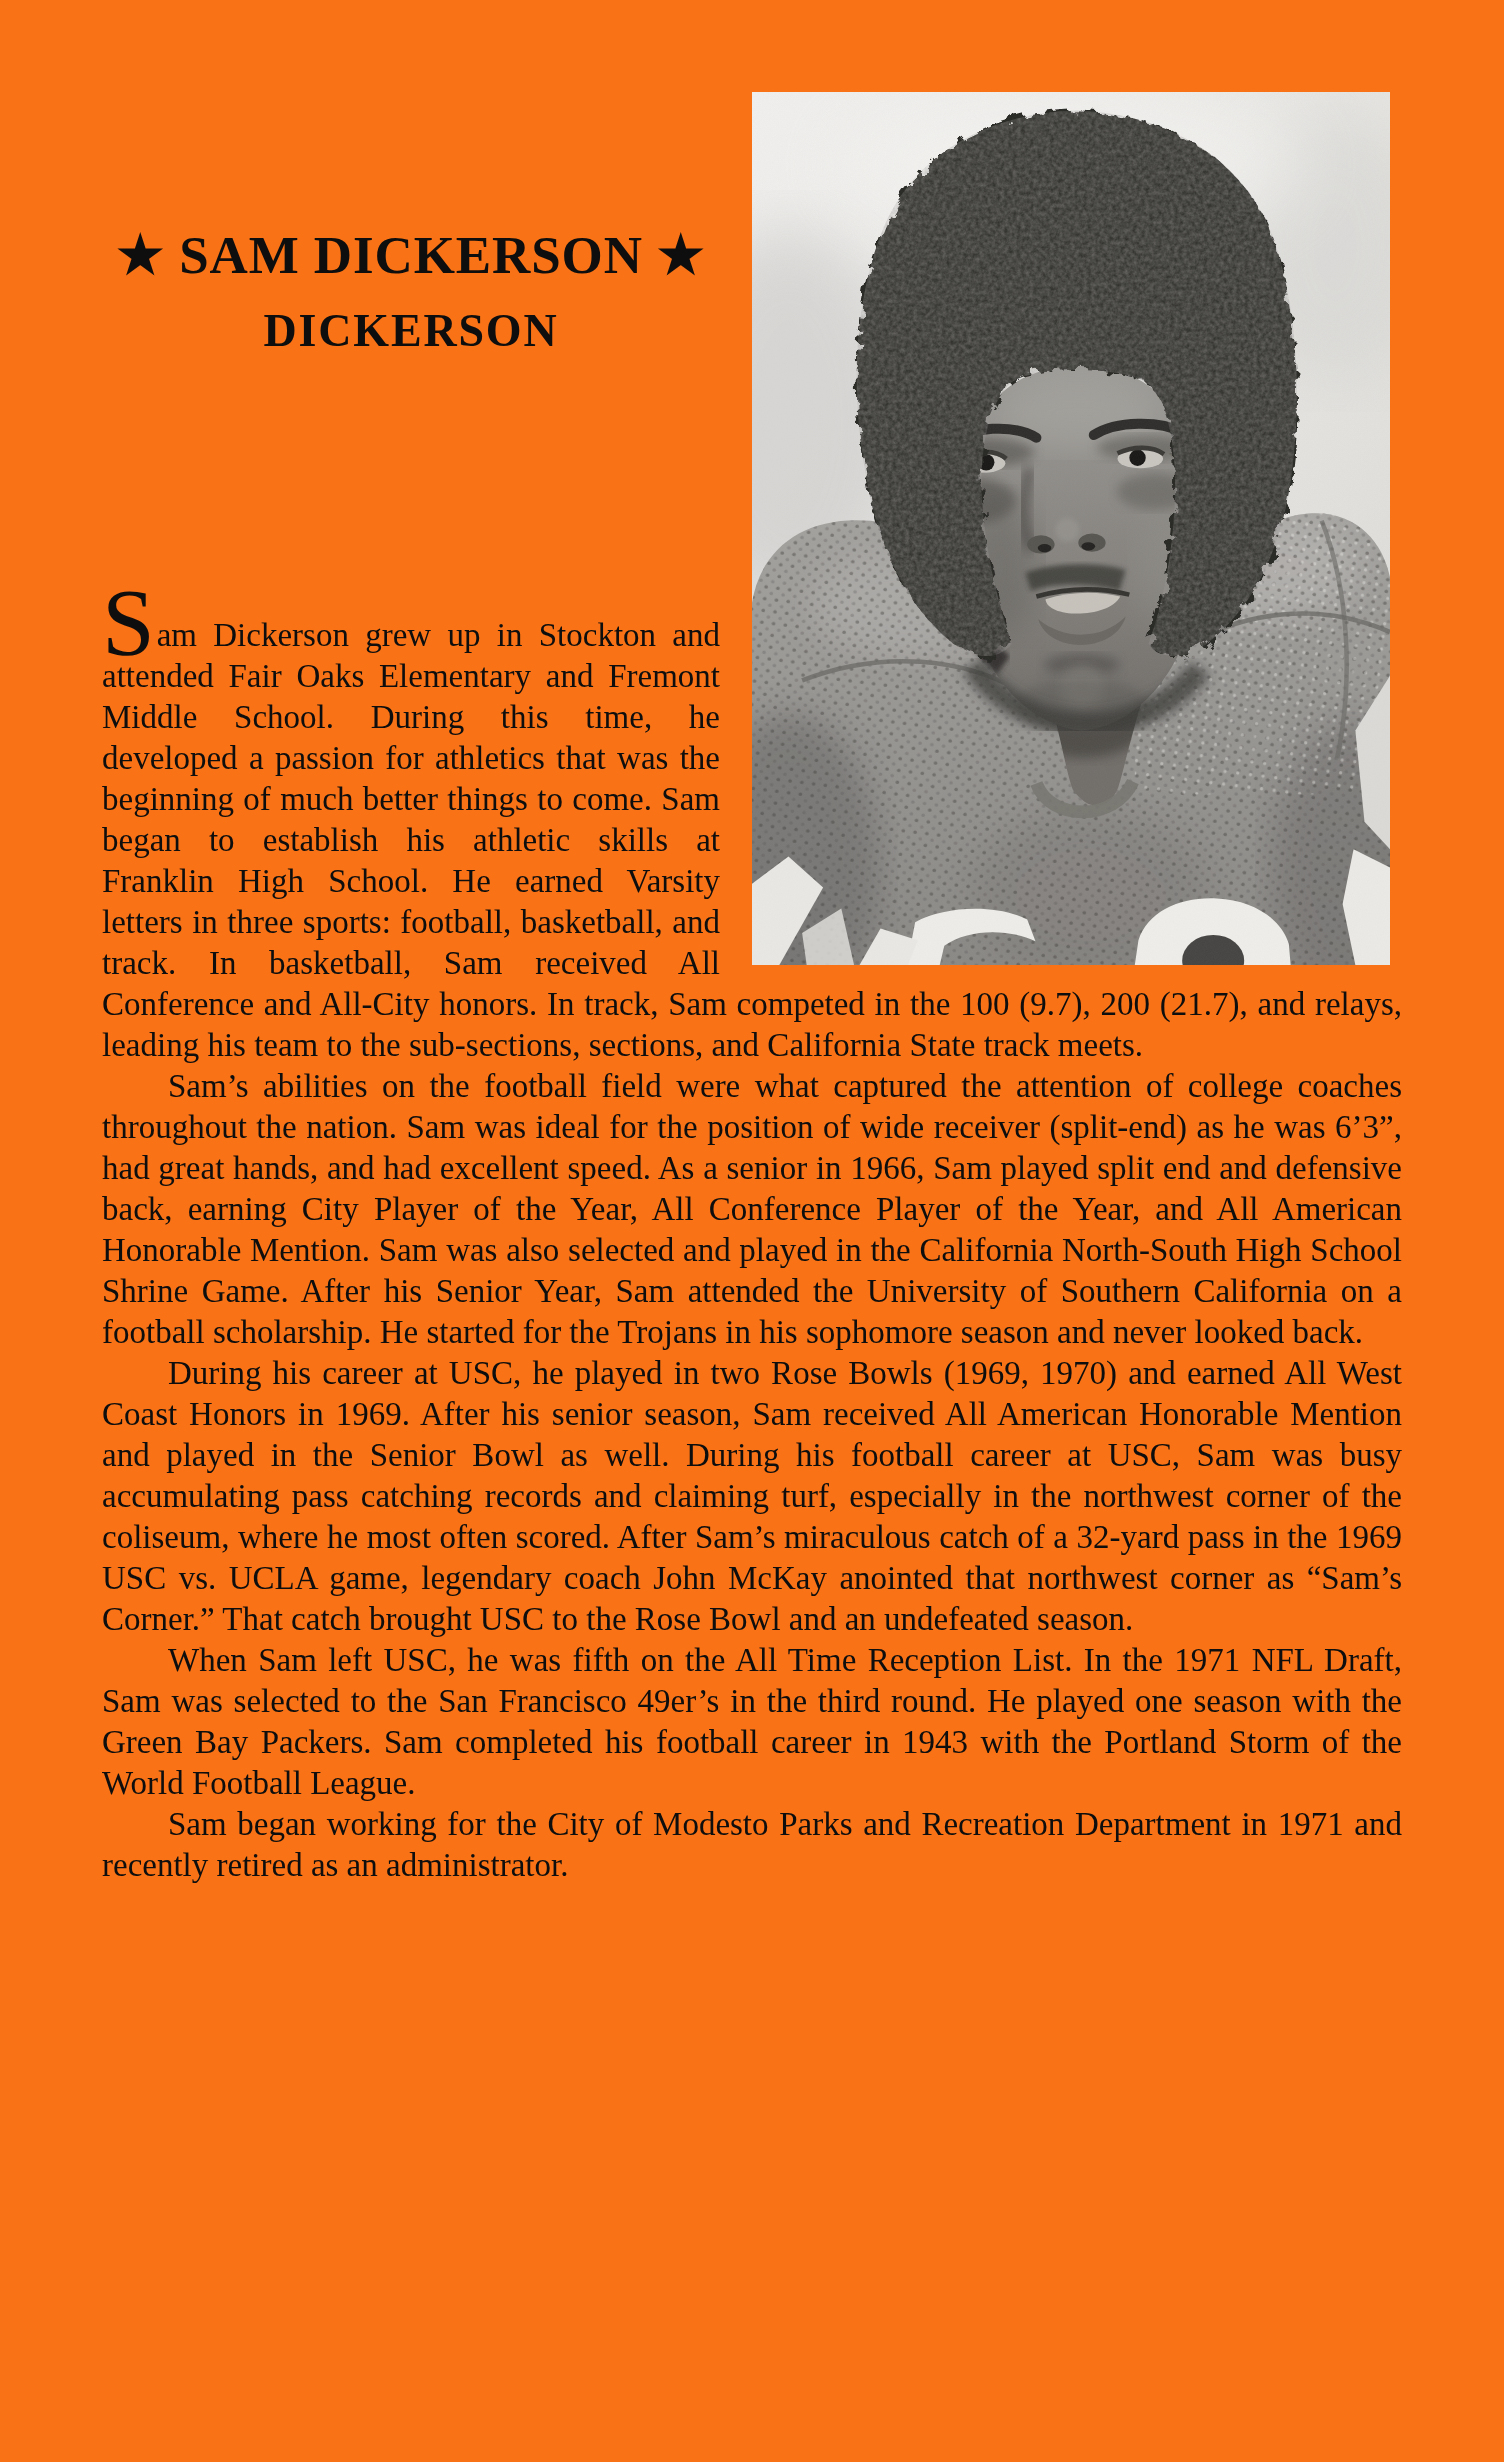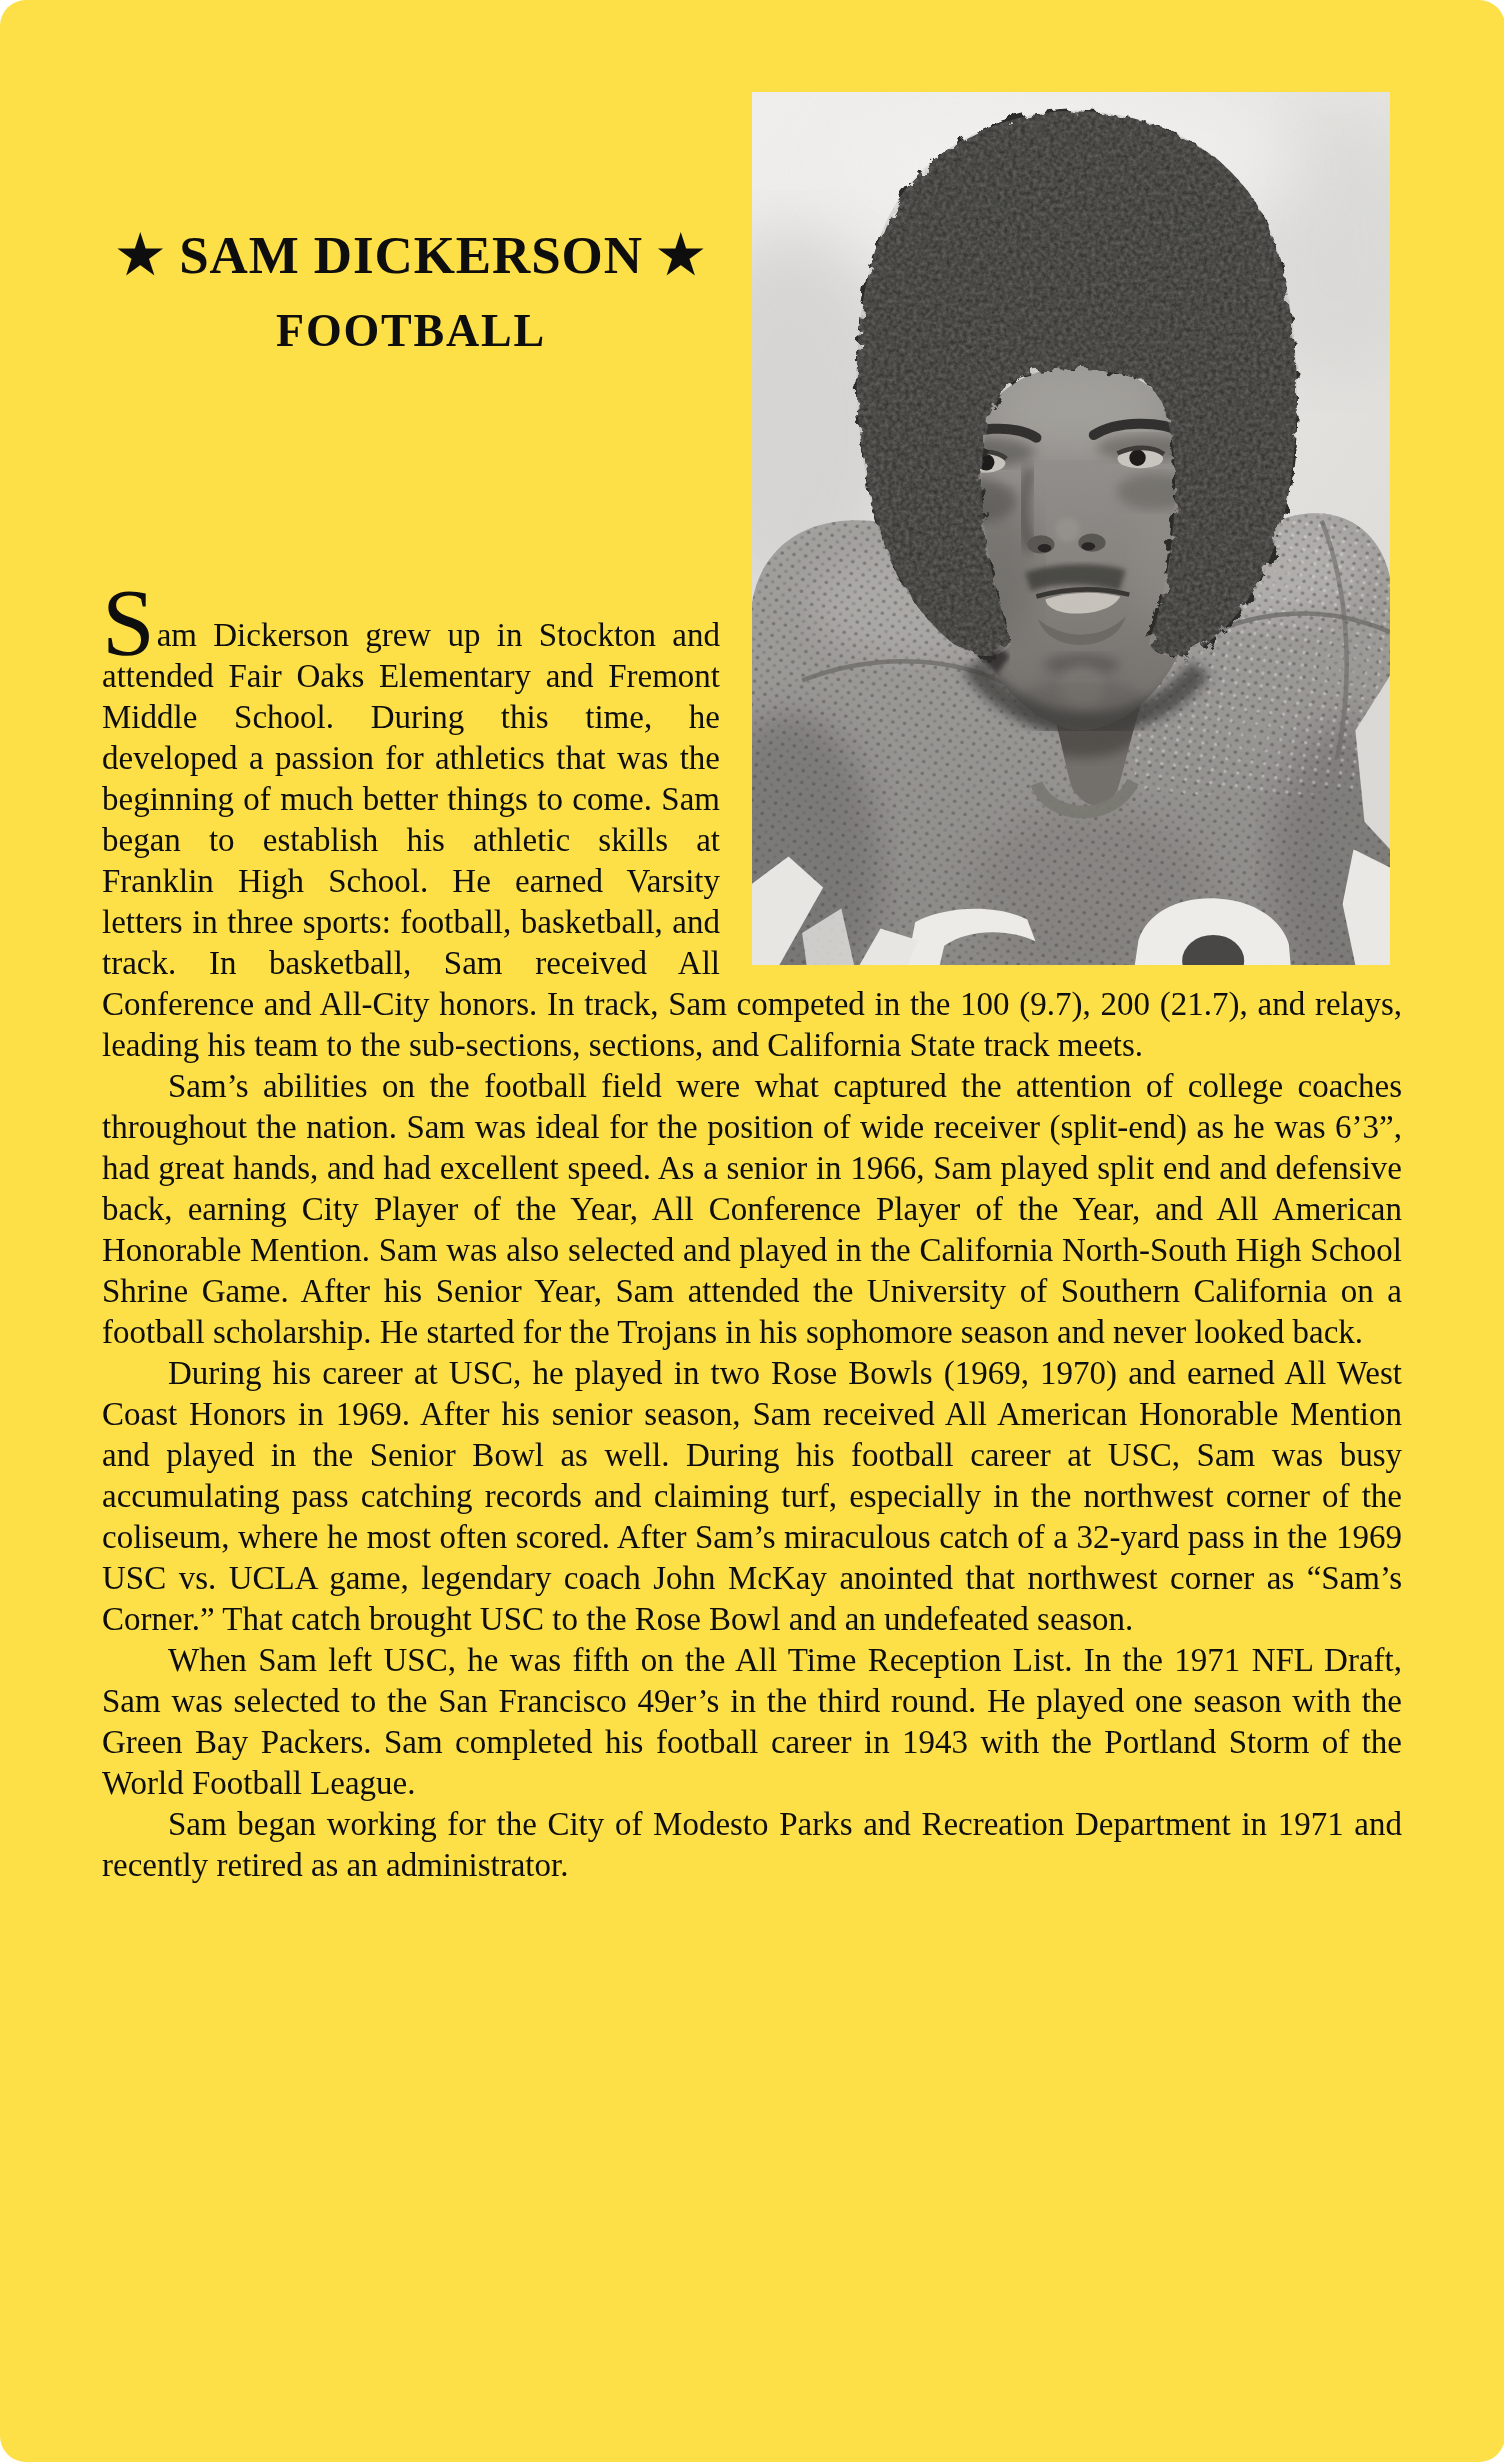--- a/index.html
+++ b/index.html
@@ -1,23 +1,22 @@
 <!DOCTYPE html>
 <html style="font-size:14.6px"><head>
 <meta charset="utf-8">
 <style>
   html,body { margin:0; padding:0; background:#ffffff; }
   .page {
     position:relative;
     width:1505px; height:2462px;
-    background:#fde047;
+    background:#f97316;
     overflow:hidden;
     font-family:"Liberation Serif", serif;
     color:#0e0e0e;
-    border-radius:26px;
   }
   .flow {
     position:absolute; top:0; left:102px; width:1300px;
   }
   .photo-spacer { float:right; width:682px; height:958px; }
   .page-title {
     margin:226px 0 0 0;
     font-size:53px; line-height:58px; font-weight:bold;
     text-align:center; letter-spacing:0.9px; white-space:nowrap;
   }
@@ -199,21 +198,21 @@
       </g>
 
       <rect x="0" y="0" width="700" height="957" filter="url(#grain)"></rect>
     </g>
   </svg>
 
   <div class="flow">
     <div class="photo-spacer"></div>
 
     <h1 class="page-title">★ SAM DICKERSON ★</h1>
-    <h2 class="page-subtitle">FOOTBALL</h2>
+    <h2 class="page-subtitle">DICKERSON</h2>
 
     <p class="para first"><span class="raisedcap">S</span><span>am Dickerson grew up in Stockton and attended Fair Oaks Elementary and Fremont Middle School. During this time, he developed a passion for athletics that was the beginning of much better things to come. Sam began to establish his athletic skills at Franklin High School. He earned Varsity letters in three sports: football, basketball, and track. In basketball, Sam received All Conference and All-City honors. In track, Sam competed in the 100 (9.7), 200 (21.7), and relays, leading his team to the sub-sections, sections, and California State track meets.</span></p>
 
     <p class="para">Sam’s abilities on the football field were what captured the attention of college coaches throughout the nation. Sam was ideal for the position of wide receiver (split-end) as he was 6’3”, had great hands, and had excellent speed. As a senior in 1966, Sam played split end and defensive back, earning City Player of the Year, All Conference Player of the Year, and All American Honorable Mention. Sam was also selected and played in the California North-South High School Shrine Game. After his Senior Year, Sam attended the University of Southern California on a football scholarship. He started for the Trojans in his sophomore season and never looked back.</p>
     <p class="para">During his career at USC, he played in two Rose Bowls (1969, 1970) and earned All West Coast Honors in 1969. After his senior season, Sam received All American Honorable Mention and played in the Senior Bowl as well. During his football career at USC, Sam was busy accumulating pass catching records and claiming turf, especially in the northwest corner of the coliseum, where he most often scored. After Sam’s miraculous catch of a 32-yard pass in the 1969 USC vs. UCLA game, legendary coach John McKay anointed that northwest corner as “Sam’s Corner.” That catch brought USC to the Rose Bowl and an undefeated season.</p>
     <p class="para">When Sam left USC, he was fifth on the All Time Reception List. In the 1971 NFL Draft, Sam was selected to the San Francisco 49er’s in the third round. He played one season with the Green Bay Packers. Sam completed his football career in 1943 with the Portland Storm of the World Football League.</p>
     <p class="para">Sam began working for the City of Modesto Parks and Recreation Department in 1971 and recently retired as an administrator.</p>
   </div>
 </div>
 

